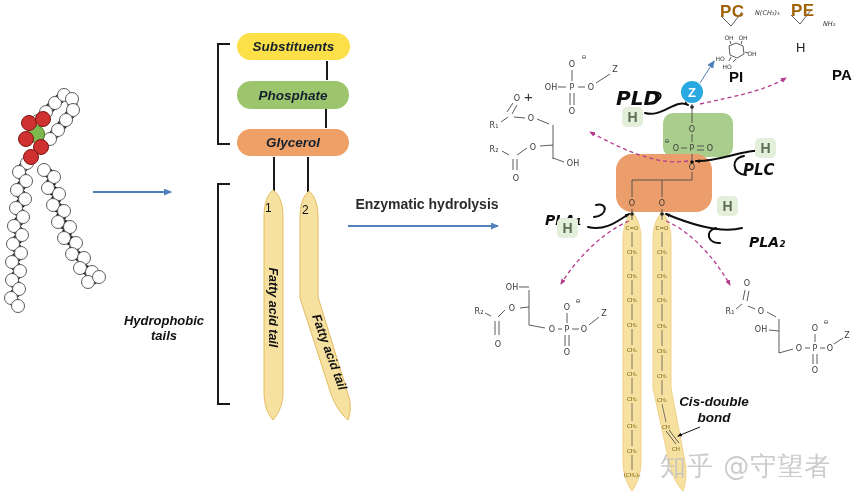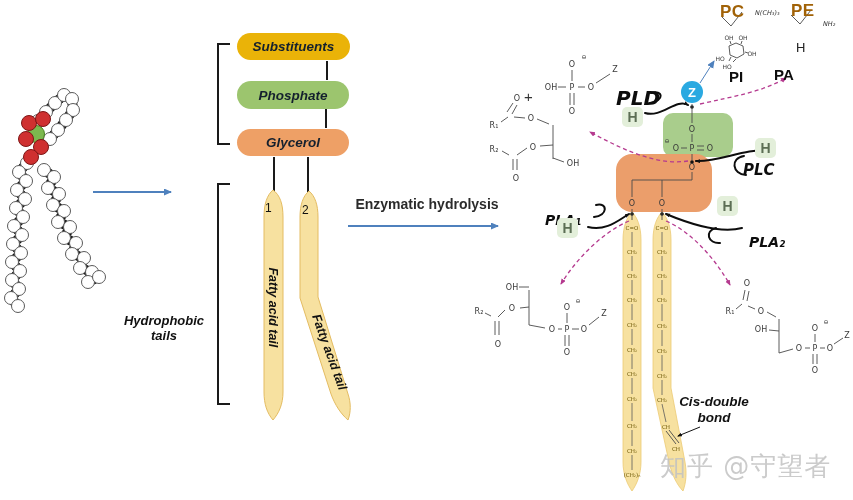--- a/index.html
+++ b/index.html
@@ -350,39 +350,39 @@
       <line x1="666" y1="431" x2="676" y2="444" class="bond"></line>
       <line x1="669" y1="430" x2="679" y2="443" class="bond"></line>
       <text x="676" y="451" class="chain">CH</text>
     </svg>
 
   <div class="lbl bi ctr" style="left:118px;top:313px;width:92px;font-size:13px;">
     <div>Hydrophobic</div>
     <div>tails</div>
   </div>
 
-  <div class="pill" style="left:237px;top:33px;width:113px;height:27px;background:#eab308;">Substituents</div>
+  <div class="pill" style="left:237px;top:33px;width:113px;height:27px;background:#fde047;">Substituents</div>
   <div class="pill" style="left:237px;top:81px;width:112px;height:28px;background:#9cc56e;">Phosphate</div>
   <div class="pill" style="left:237px;top:129px;width:112px;height:27px;background:#eea066;">Glycerol</div>
 
   <div class="lbl" style="left:265px;top:201px;font-size:12px;">1</div>
   <div class="lbl" style="left:302px;top:203px;font-size:12px;">2</div>
 
   <div class="lbl bi ctr rot" style="left:193px;top:300px;width:160px;font-size:12.5px;transform:rotate(90deg);">Fatty acid tail</div>
   <div class="lbl bi ctr rot" style="left:254px;top:345px;width:150px;font-size:12.5px;transform:rotate(70deg);">Fatty acid tail</div>
 
   <div class="lbl ctr" style="left:352px;top:196px;width:150px;font-size:14px;font-weight:600;color:#2b2b2b;">Enzymatic hydrolysis</div>
 
   <div class="hg" style="left:720px;top:2px;">PC</div>
   <div class="grp" style="left:755px;top:9px;">N(CH₃)₃</div>
   <div class="hg" style="left:791px;top:1px;">PE</div>
   <div class="grp" style="left:823px;top:20px;">NH₂</div>
   <div class="lbl" style="left:796px;top:40px;font-size:13px;color:#222;">H</div>
   <div class="pp" style="left:729px;top:68px;">PI</div>
-  <div class="pp" style="left:774px;top:66px;">PA</div>
+  <div class="pp" style="left:832px;top:66px;">PA</div>
 
   <div class="zcircle">Z</div>
 
   <div class="enz" style="left:616px;top:86px;font-size:20px;">PLD</div>
   <div class="hbadge" style="left:622px;top:107px;">H</div>
   <div class="enz" style="left:743px;top:161px;font-size:15px;">PLC</div>
   <div class="hbadge" style="left:755px;top:138px;">H</div>
   <div class="enz" style="left:545px;top:192px;margin-top:20px;">PLA₁</div>
   <div class="hbadge" style="left:557px;top:218px;">H</div>
   <div class="enz" style="left:706px;top:234px;margin-left:43px;">PLA₂</div>

